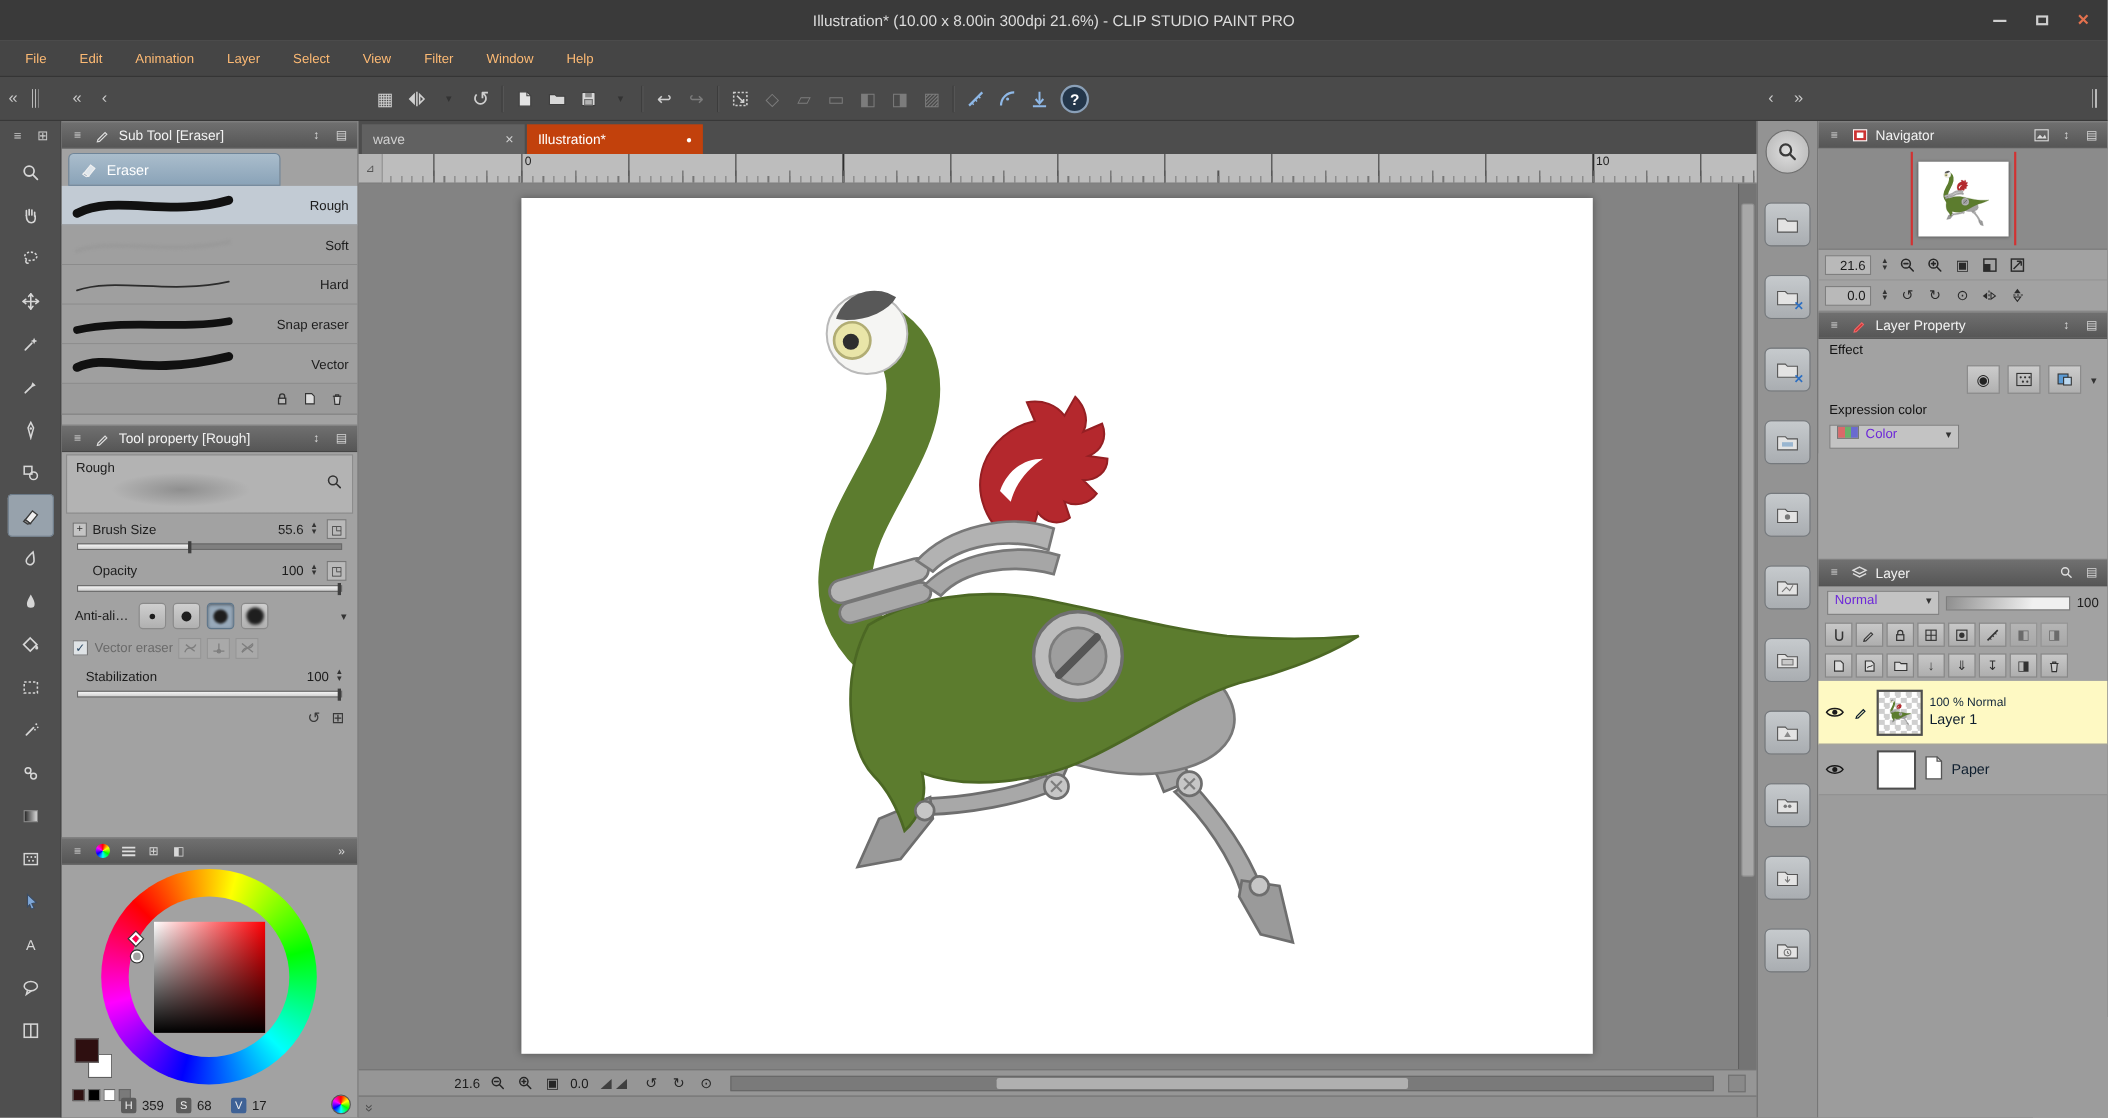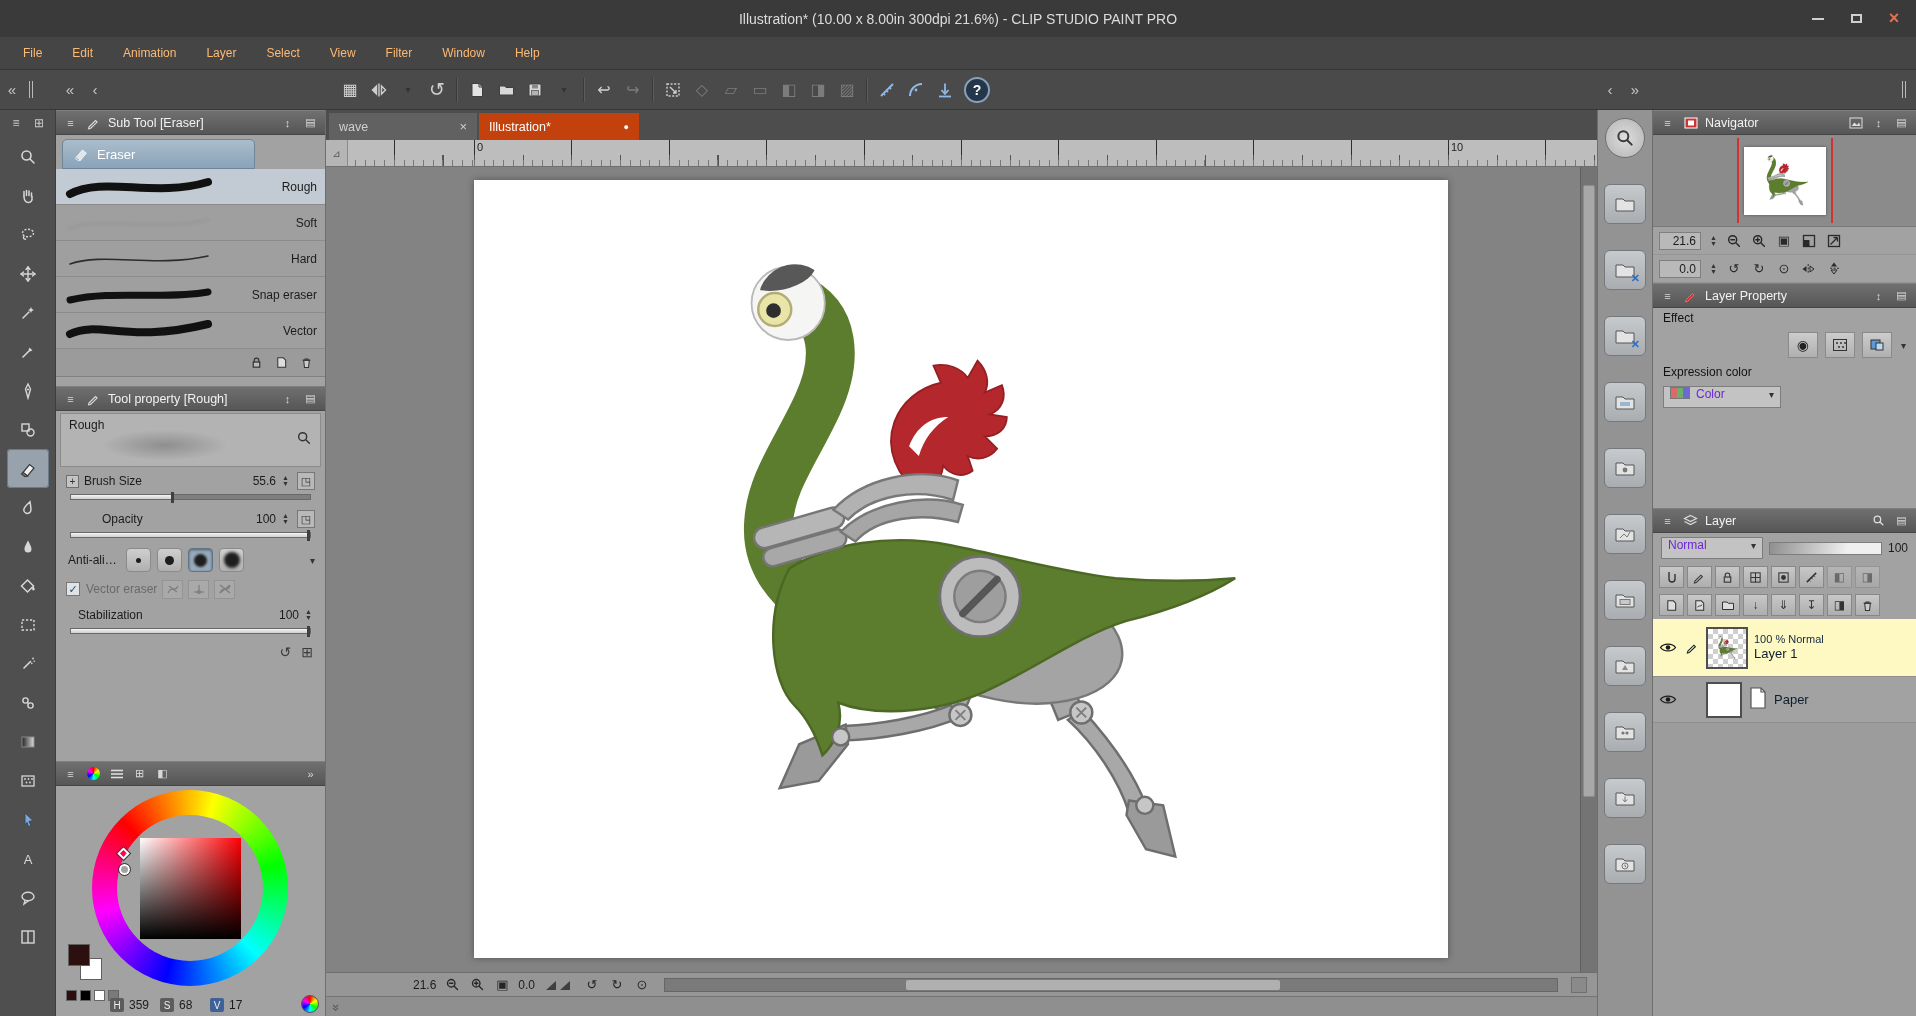--- a/index.html
+++ b/index.html
@@ -582,21 +582,21 @@
       <span class="tp-label">Brush Size</span>
       <span class="tp-val">55.6</span>
       <span class="spin"></span>
       <span class="press">◳</span>
     </div>
     <div class="groove">
         <i style="width:42%"></i>
         <u style="left:42%"></u>
       </div>
     <div class="tp-row">
-      <span class="tp-label" style="margin-left:36px">Opacity</span>
+      <span class="tp-label" style="margin-left:18px">Opacity</span>
       <span class="tp-val">100</span>
       <span class="spin"></span>
       <span class="press">◳</span>
     </div>
     <div class="groove">
         <i style="width:100%"></i>
         <u style="left:calc(100% - 3px)"></u>
       </div>
     <div class="tp-row" style="height:30px;flex:0 0 30px">
       <span class="tp-label" style="margin-left:2px;max-width:52px">Anti-aliasing</span>

